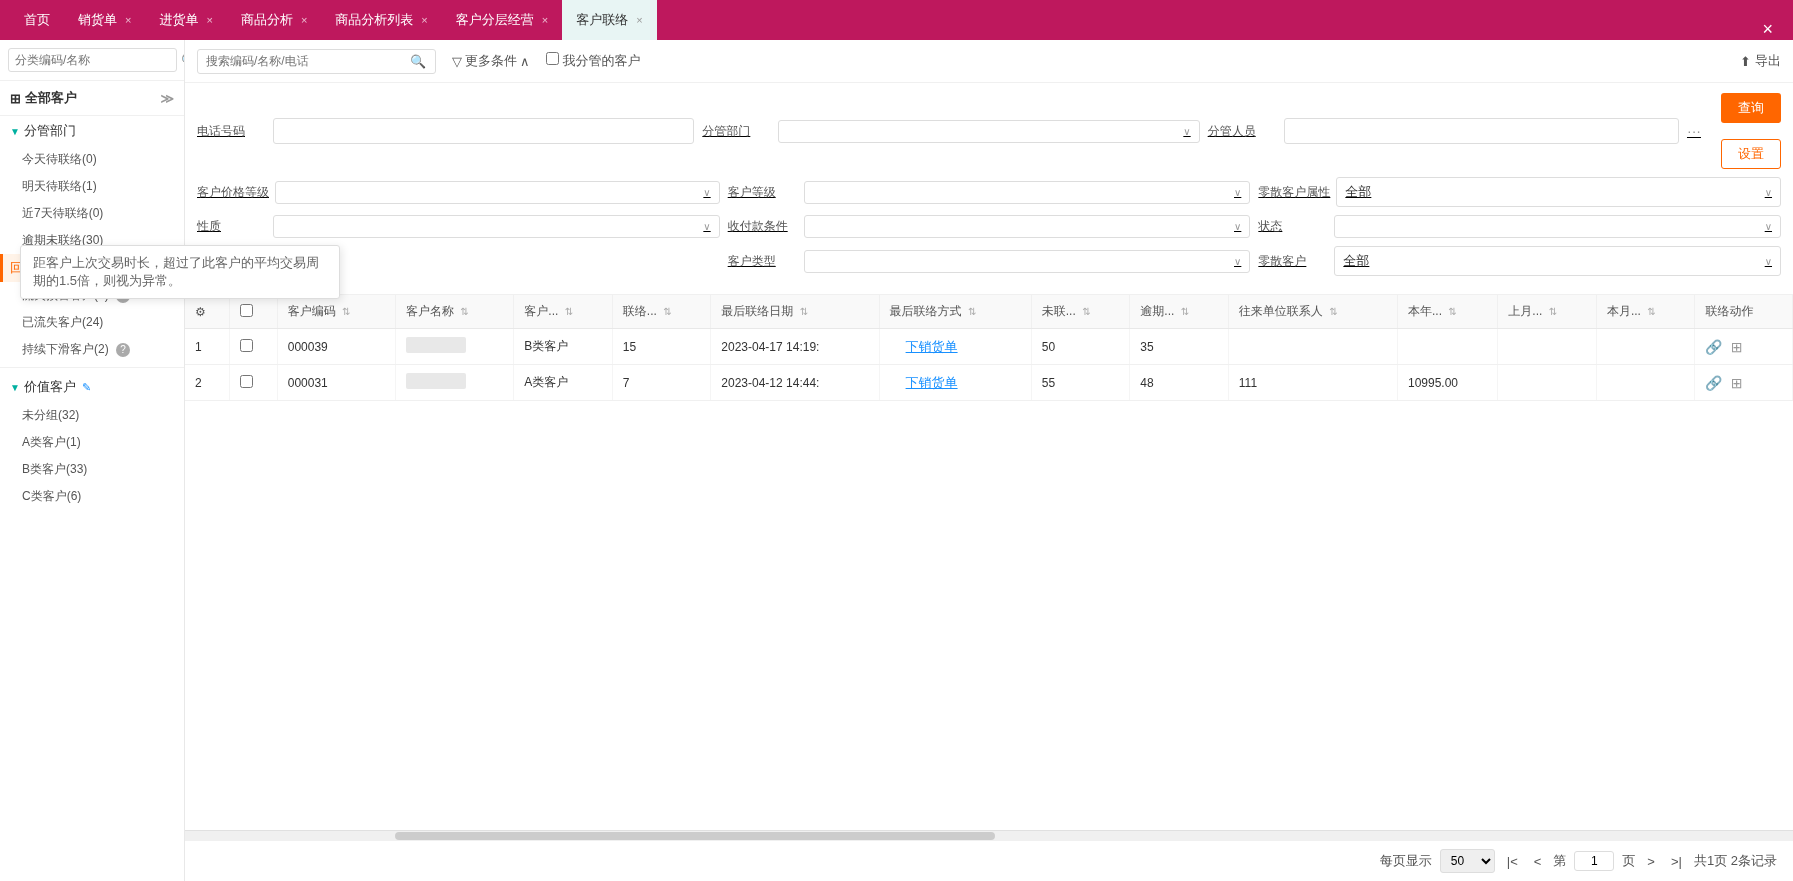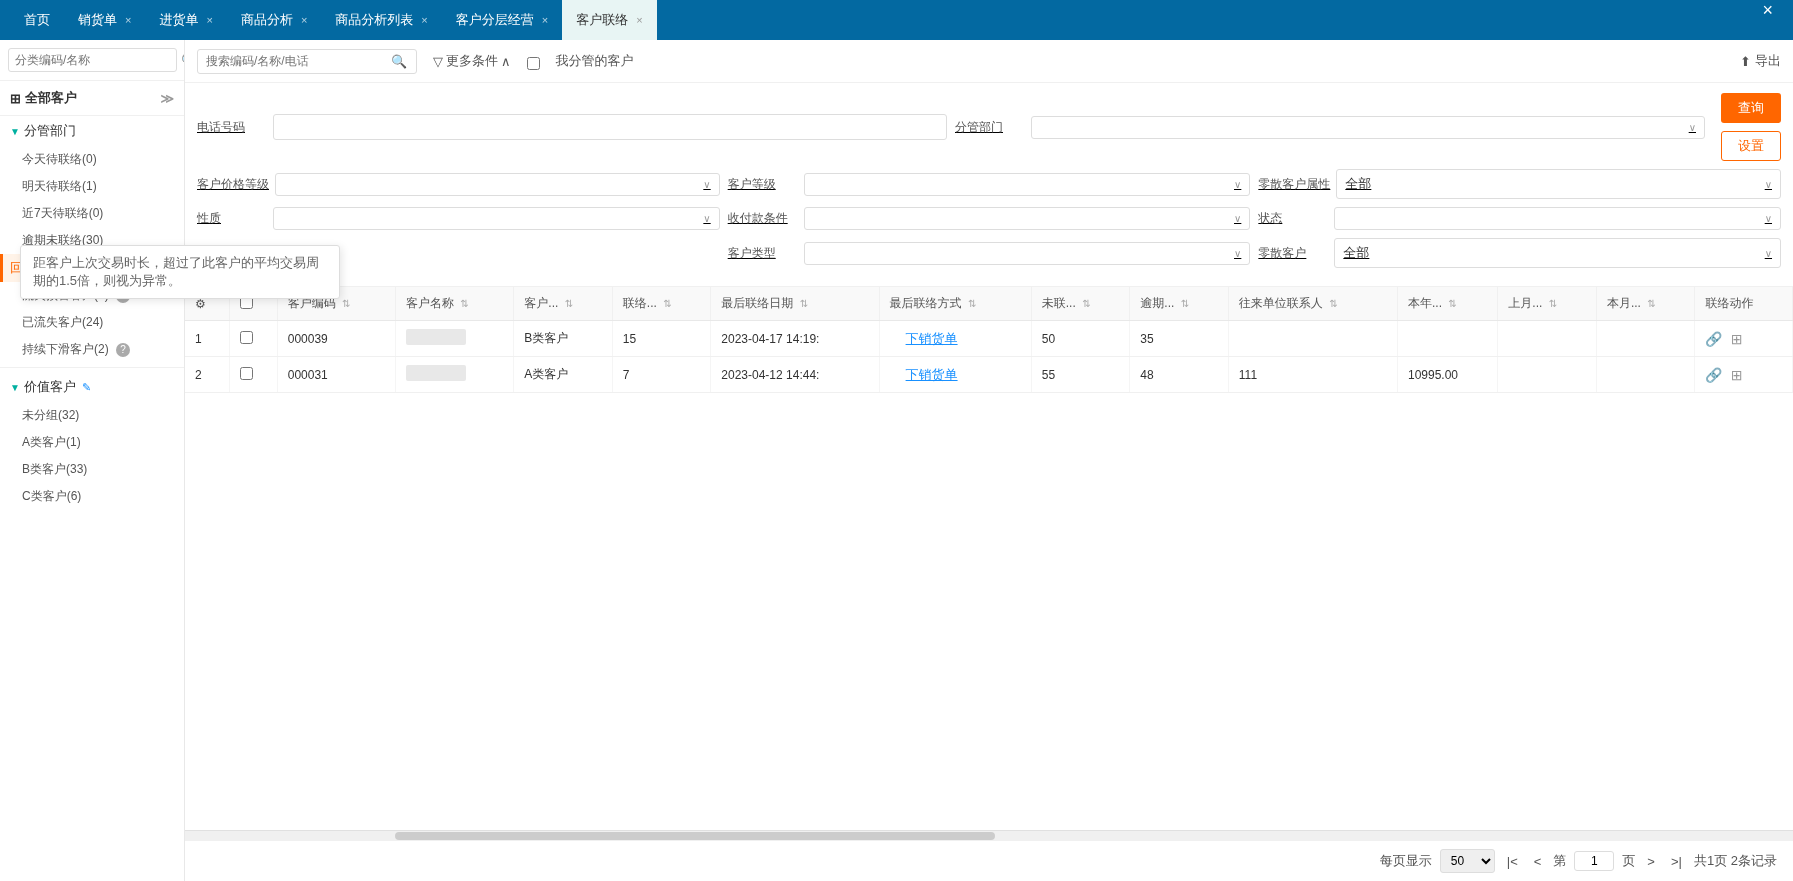--- a/index.html
+++ b/index.html
@@ -1,21 +1,21 @@
 <!DOCTYPE html>
 <html><head>
   <meta charset="utf-8">
   <style>
     * { box-sizing: border-box; margin: 0; padding: 0; font-family: 'Microsoft YaHei', sans-serif; font-size: 13px; }
     body { background: #f5f5f5; overflow: hidden; width: 1793px; height: 881px; }
 
     
     .top-nav {
-      display: flex; align-items: flex-start;
-      background: #0369a1; height: 40px;
+      display: flex; align-items: flex-end;
+      background: #be185d; height: 40px;
       padding: 0 10px; color: white;
       position: relative;
     }
     .top-nav .nav-item {
       padding: 0 14px; height: 40px; line-height: 40px;
       cursor: pointer; white-space: nowrap; color: white;
       display: flex; align-items: center; gap: 4px; font-size: 13px;
     }
     .top-nav .nav-item.active {
       background: #e8f5f4; color: #333;
@@ -72,29 +72,29 @@
     .content-area { flex: 1; display: flex; flex-direction: column; overflow: hidden; }
 
     
     .top-toolbar {
       background: white; padding: 8px 12px;
       display: flex; align-items: center; gap: 8px;
       border-bottom: 1px solid #f0f0f0;
     }
     .search-input-wrapper {
       display: flex; align-items: center; border: 1px solid #ddd;
-      border-radius: 3px; padding: 4px 8px; width: 220px;
+      border-radius: 3px; padding: 4px 8px; width: 239px;
     }
     .search-input-wrapper input { border: none; outline: none; font-size: 12px; flex: 1; }
     .search-icon-btn { color: #999; cursor: pointer; }
     .filter-btn {
       display: flex; align-items: center; gap: 3px;
       color: #555; cursor: pointer; font-size: 12px; padding: 4px 8px;
     }
-    .checkbox-label { display: flex; align-items: flex-end; gap: 16px; font-size: 12px; color: #555; cursor: pointer; }
+    .checkbox-label { display: flex; align-items: flex-start; gap: 4px; font-size: 12px; color: #555; cursor: pointer; }
     .export-btn {
       margin-left: auto; display: flex; align-items: center; gap: 4px;
       color: #555; font-size: 12px; cursor: pointer;
     }
 
     
     .filter-form {
       background: white; padding: 10px 12px;
       border-bottom: 1px solid #f0f0f0;
     }
@@ -113,21 +113,21 @@
       flex: 1; border: 1px solid #ddd; border-radius: 3px; padding: 5px 8px;
       font-size: 12px; outline: none; min-width: 120px;
     }
     .filter-dots { color: #999; font-size: 14px; cursor: pointer; padding: 0 4px; }
     .query-btn {
       background: #ff6600; color: white; border: none; border-radius: 3px;
       padding: 6px 1px; cursor: pointer; font-size: 13px;
     }
     .settings-btn {
       background: white; color: #ff6600; border: 1px solid #ff6600; border-radius: 3px;
-      padding: 5px 16px; cursor: pointer; font-size: 13px; margin-top: 4px;
+      padding: 5px 16px; cursor: pointer; font-size: 13px; margin-top: 12px;
     }
 
     
     .table-area { flex: 1; overflow-y: auto; overflow-x: auto; background: white; }
     table { width: 100%; border-collapse: collapse; }
     thead tr { background: #f9f9f9; }
     th {
       padding: 8px 10px; font-size: 12px; color: #555; font-weight: normal;
       border-bottom: 1px solid #e8e8e8; border-right: 1px solid #f0f0f0;
       white-space: nowrap; text-align: left;
@@ -290,20 +290,27 @@
       <div class="filter-row">
         <div class="filter-item">
           <span class="filter-label">电话号码</span>
           <input class="filter-input" type="text" style="">
         </div>
         <div class="filter-item">
           <span class="filter-label">分管部门</span>
           <div class="filter-select">
             <span></span>
             <span class="chevron">∨</span>
+          </div>
+        </div>
+        <div class="filter-item">
+          <span class="filter-label">分管人员</span>
+          <div style="flex:1; display:flex; gap:4px; align-items:center;">
+            <input class="filter-input" type="text" style="flex: 1 1 0%;">
+            <span class="filter-dots">···</span>
           </div>
         </div>
         <div style="display:flex; flex-direction:column; gap:4px; margin-left:8px;">
           <button class="query-btn">查询</button>
           <button class="settings-btn">设置</button>
         </div>
       </div>
       <div class="filter-row">
         <div class="filter-item">
           <span class="filter-label">客户价格等级</span>

